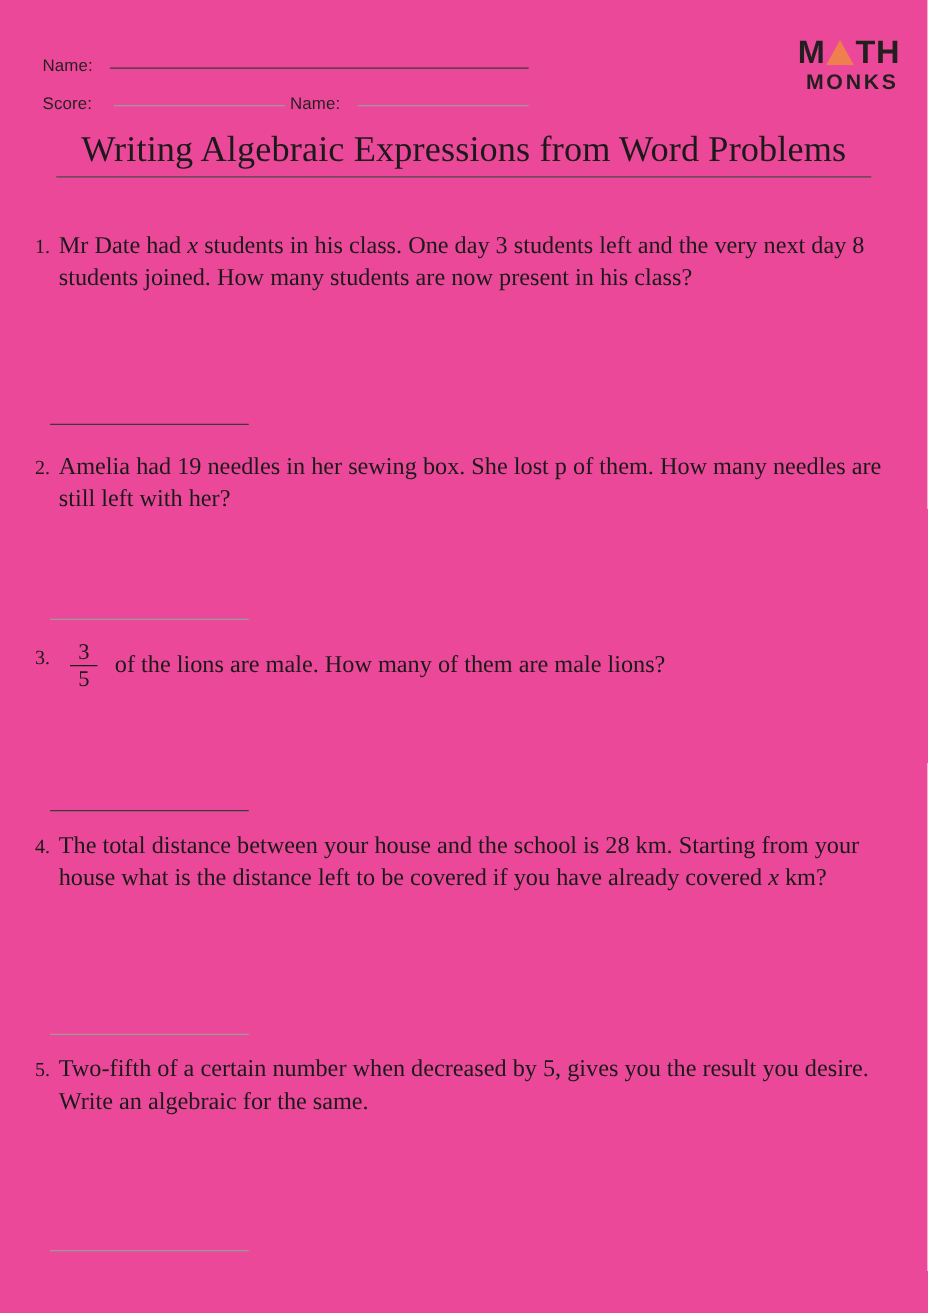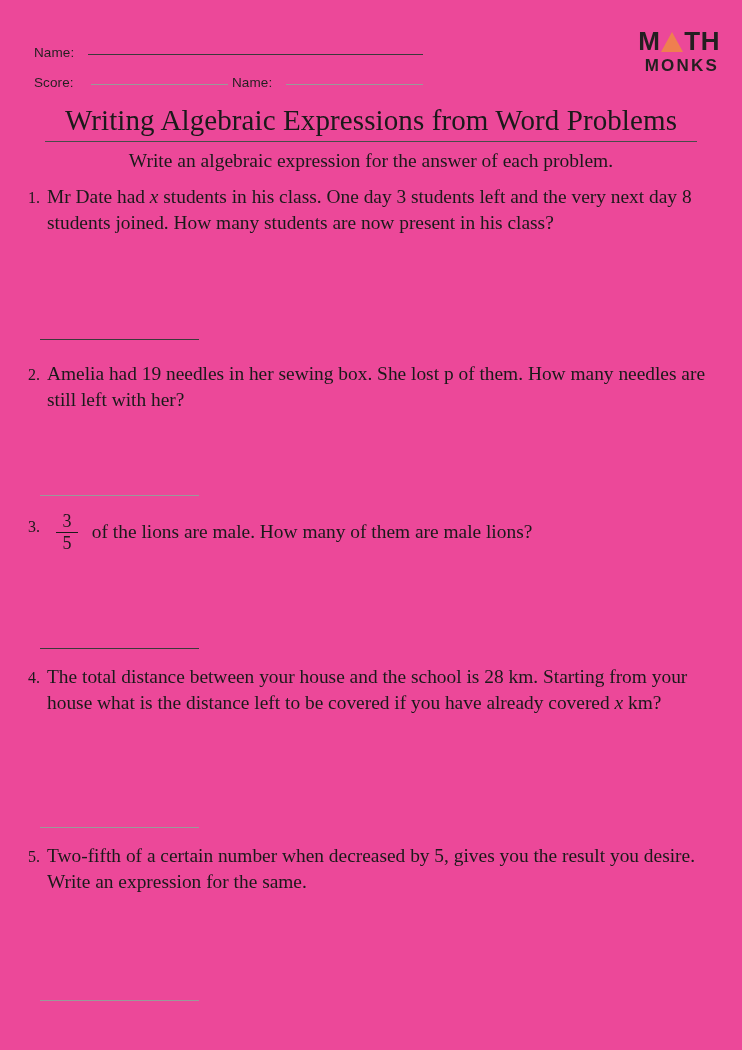--- a/index.html
+++ b/index.html
@@ -192,21 +192,20 @@
     <div class="logo-math">
       <span>M</span>
       <span class="logo-tri"></span>
       <span>TH</span>
     </div>
     <div class="logo-monks">MONKS</div>
   </div>
 
   <div class="title">Writing Algebraic Expressions from Word Problems</div>
   <div class="title-rule"></div>
-  <div class="subtitle">Write an algebraic expression for the answer of each problem.</div>
 
   <div class="q" id="q1" style="left:14px; top:184px; width:700px;">
     <span class="q-num">1.</span>
     <span class="q-body">
       <span>Mr Date had </span><i>x</i><span> students in his class. One day 3 students left and the very next day 8 students joined. How many students are now present in his class?</span>
     </span>
   </div>
 
   <div class="q" id="q2" style="left:14px; top:361px; width:700px;">
     <span class="q-num">2.</span>
@@ -229,21 +228,21 @@
   <div class="q" id="q4" style="left:14px; top:664px; width:718px;">
     <span class="q-num">4.</span>
     <span class="q-body">
       <span>The total distance between your house and the school is 28 km. Starting from your house what is the distance left to be covered if you have already covered </span><i>x</i><span> km?</span>
     </span>
   </div>
 
   <div class="q" id="q5" style="left:14px; top:843px; width:700px;">
     <span class="q-num">5.</span>
     <span class="q-body">
-      <span>Two-fifth of a certain number when decreased by 5, gives you the result you desire. Write an expression for the same.</span>
+      <span>Two-fifth of a certain number when decreased by 5, gives you the result you desire. Write an algebraic for the same.</span>
     </span>
   </div>
 
   <div class="ans ans-dark" style="top:339px;"></div>
   <div class="ans ans-light" style="top:495px;"></div>
   <div class="ans ans-dark" style="top:648px;"></div>
   <div class="ans ans-light" style="top:827px;"></div>
   <div class="ans ans-light" style="top:1000px;"></div>
 
 </div>

